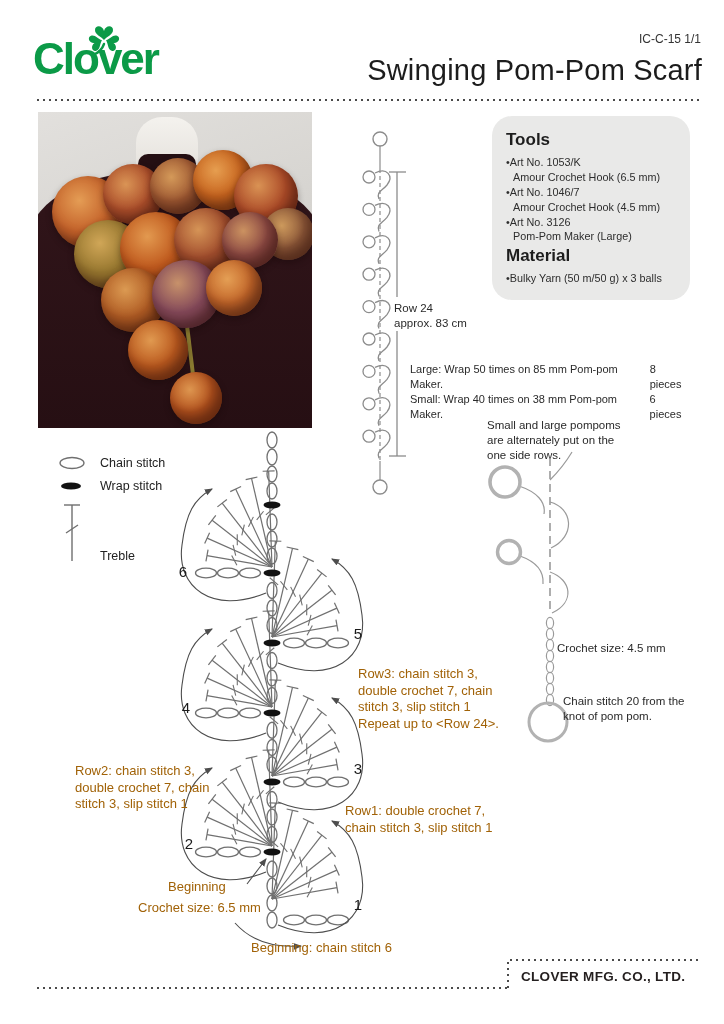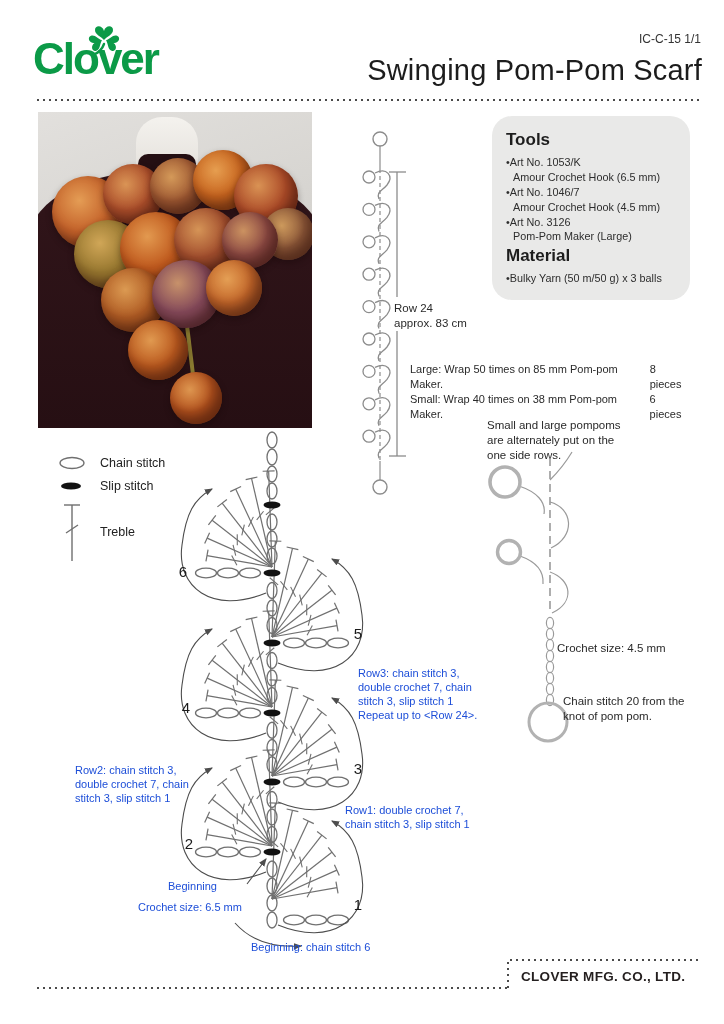--- a/index.html
+++ b/index.html
@@ -41,21 +41,21 @@
   
   .lbl{font-size:11.5px;line-height:1.3;color:#2a2a2a}
   .wrap-notes{left:410px;top:362px;width:280px}
   .wrap-line{display:flex;font-size:11px;line-height:15px}
 
   
   .legend-row{display:flex;align-items:center;gap:12px;margin-bottom:8px}
   .legend-label{font-size:12.5px;color:#222}
 
   .num{font-size:15px;fill:#1a1a1a;font-family:"Liberation Sans",sans-serif}
-  .note{font-size:11px;line-height:1.28;color:#1d4ed8}
+  .note{font-size:13px;line-height:1.28;color:#a16207}
 
   .company{left:521px;top:969px;font-size:13.5px;font-weight:bold;color:#241f1f;letter-spacing:.3px}
 </style>
 </head>
 <body>
 
 <div class="abs logo-text">Clover</div>
 <svg class="abs" style="left:84px;top:20px" width="40" height="40" viewBox="0 0 40 40">
   <g fill="#0b9a47">
     <path transform="translate(20,14) rotate(0)" d="M0,-3 C-1.5,-9 -9,-9 -9,-4 C-9,1 -3,2 0,6 C3,2 9,1 9,-4 C9,-9 1.5,-9 0,-3Z"></path>
@@ -159,23 +159,23 @@
   <div class="legend-row">
     <svg width="30" height="16" viewBox="0 0 30 16">
       <ellipse cx="14" cy="8" rx="12" ry="5.5" fill="none" stroke="#6f6f6f" stroke-width="1.3"></ellipse>
     </svg>
     <span class="legend-label">Chain stitch</span>
   </div>
   <div class="legend-row">
     <svg width="30" height="14" viewBox="0 0 30 14">
       <ellipse cx="13" cy="7" rx="10" ry="3.6" fill="#121212"></ellipse>
     </svg>
-    <span class="legend-label">Slip stitch</span>
-  </div>
-  <div class="legend-row" style="align-items:center">
+    <span class="legend-label">Wrap stitch</span>
+  </div>
+  <div class="legend-row" style="align-items:flex-end">
     <svg width="30" height="62" viewBox="0 0 30 62">
       <line x1="6" y1="4" x2="22" y2="4" stroke="#6f6f6f" stroke-width="1.4"></line>
       <line x1="14" y1="4" x2="14" y2="60" stroke="#6f6f6f" stroke-width="1.4"></line>
       <line x1="8" y1="32" x2="20" y2="24" stroke="#6f6f6f" stroke-width="1.4"></line>
     </svg>
     <span class="legend-label">Treble</span>
   </div>
 </div>
 
 <svg class="abs" id="main-svg" style="left:55px;top:425px" width="350" height="545" viewBox="0 0 350 545">

